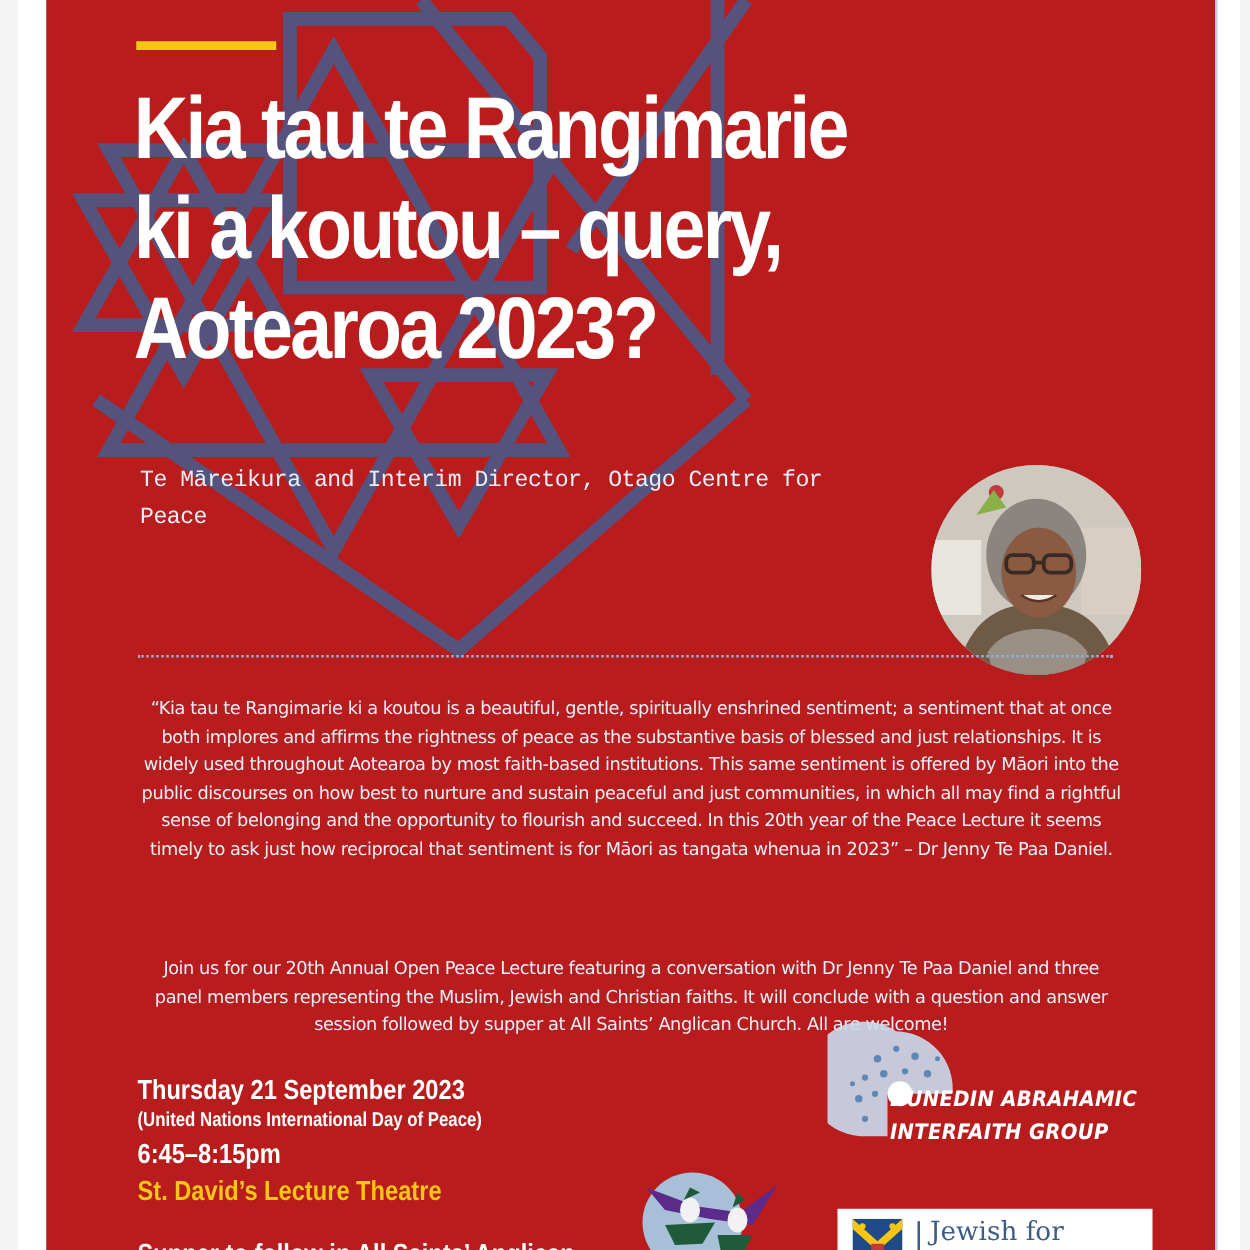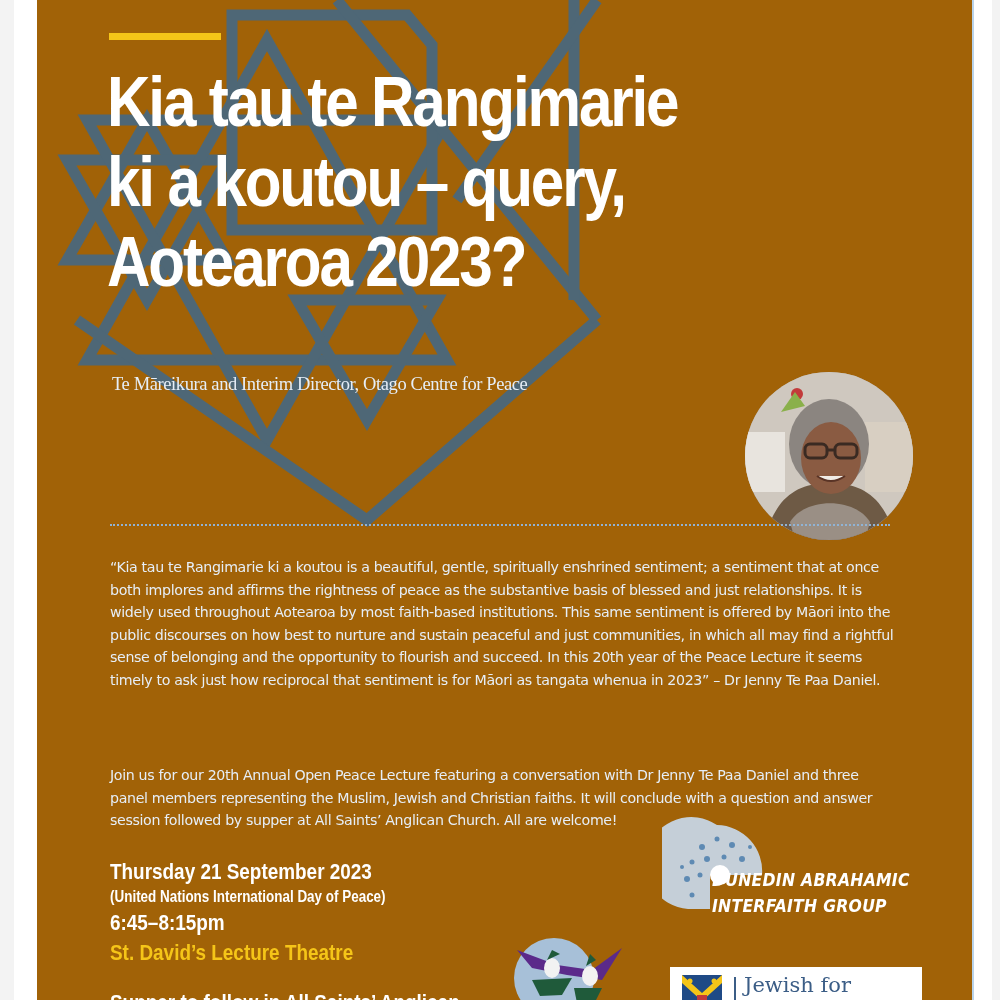--- a/index.html
+++ b/index.html
@@ -4,54 +4,54 @@
 <style>
   html, body { margin: 0; padding: 0; }
   body {
     width: 1000px; height: 1000px; overflow: hidden; position: relative;
     background: #ffffff;
     font-family: "DejaVu Sans", sans-serif;
   }
   .outer-strip { position: absolute; left: 0; top: 0; width: 14px; height: 1000px; background: #f3f3f3; }
   .poster {
     position: absolute; left: 37px; top: 0; width: 935px; height: 1000px;
-    background: #a16207; overflow: hidden;
+    background: #b91c1c; overflow: hidden;
   }
   .edge-line { position: absolute; left: 972px; top: 0; width: 2px; height: 1000px; background: #b9d3ea; }
   .right-strip { position: absolute; left: 992px; top: 0; width: 8px; height: 1000px; background: #f3f3f3; }
 
   .watermark { position: absolute; left: 0; top: 0; width: 935px; height: 600px; pointer-events: none; }
 
   .accent-bar { position: absolute; left: 72px; top: 33px; width: 112px; height: 7px; background: #f5c518; }
 
   .title {
     position: absolute; left: 70px; top: 62px; width: 760px;
     color: #ffffff; font-family: "Liberation Sans", sans-serif; font-weight: bold;
     font-size: 70px; line-height: 80px; letter-spacing: -2.5px;
     transform: scaleX(0.86); transform-origin: left top;
   }
   .title div { white-space: nowrap; }
 
   .speaker { position: absolute; left: 75px; top: 370px; width: 580px; color: #ffffff; }
   .speaker-name { font-family: "DejaVu Sans", sans-serif; font-weight: bold; font-size: 19px; line-height: 28px; }
-  .speaker-role { font-family: Liberation Serif, serif; font-size: 18.5px; line-height: 29px; color: #e6eef7; letter-spacing: -0.4px; }
+  .speaker-role { font-family: Liberation Mono, monospace; font-size: 18.5px; line-height: 29px; color: #e6eef7; letter-spacing: -0.4px; }
 
   .photo {
     position: absolute; left: 708px; top: 372px; width: 168px; height: 168px; border-radius: 50%;
     overflow: hidden; background: radial-gradient(circle at 50% 40%, #d9d4cc 0%, #b9b0a6 45%, #7c6a5a 75%, #4a3e33 100%);
   }
 
   .divider {
     position: absolute; left: 73px; top: 524px; width: 780px; height: 0;
     border-top: 2px dotted #8fb3d6;
   }
 
   .quote, .intro {
     position: absolute; left: 73px; width: 790px; color: #e6eef7;
-    font-family: "DejaVu Sans", sans-serif; font-size: 14.2px; line-height: 22.6px; letter-spacing: -0.35px;
+    font-family: "DejaVu Sans", sans-serif; font-size: 14.2px; line-height: 22.6px; letter-spacing: -0.35px; text-align: center;
   }
   .quote { top: 556px; }
   .intro { top: 764px; }
 
   .event { position: absolute; left: 73px; top: 858px; color: #ffffff; font-family: "Liberation Sans", sans-serif; }
   .event-date { font-weight: bold; font-size: 22px; line-height: 28px; transform: scaleX(0.86); transform-origin: left; white-space: nowrap; }
   .event-note { font-weight: bold; font-size: 16px; line-height: 22px; transform: scaleX(0.84); transform-origin: left; white-space: nowrap; }
   .event-time { font-weight: bold; font-size: 22px; line-height: 30px; transform: scaleX(0.86); transform-origin: left; white-space: nowrap; }
   .event-venue { font-weight: bold; font-size: 22px; line-height: 30px; color: #f5c518; transform: scaleX(0.86); transform-origin: left; white-space: nowrap; }
   .event-supper { margin-top: 20px; font-weight: bold; font-size: 22px; line-height: 30px; transform: scaleX(0.86); transform-origin: left; white-space: nowrap; }

